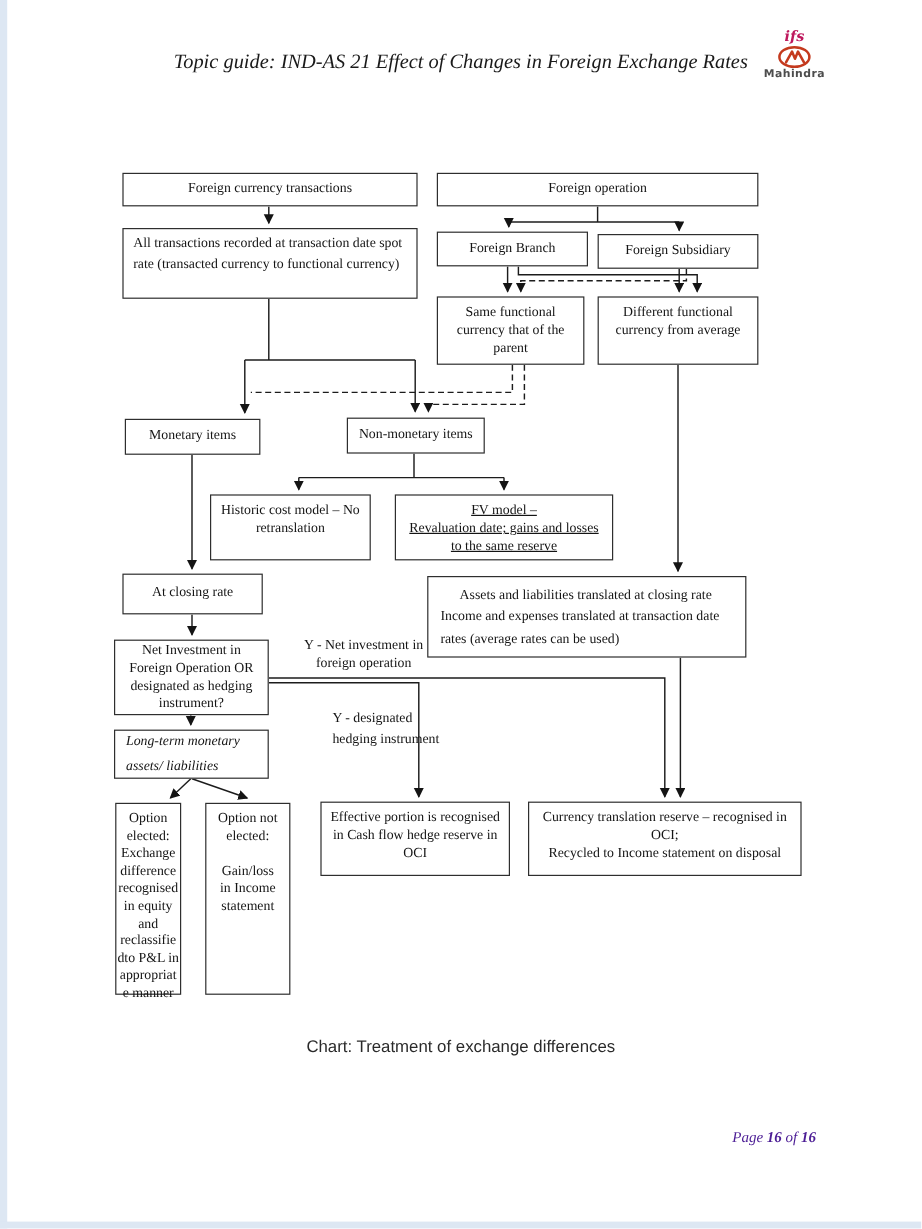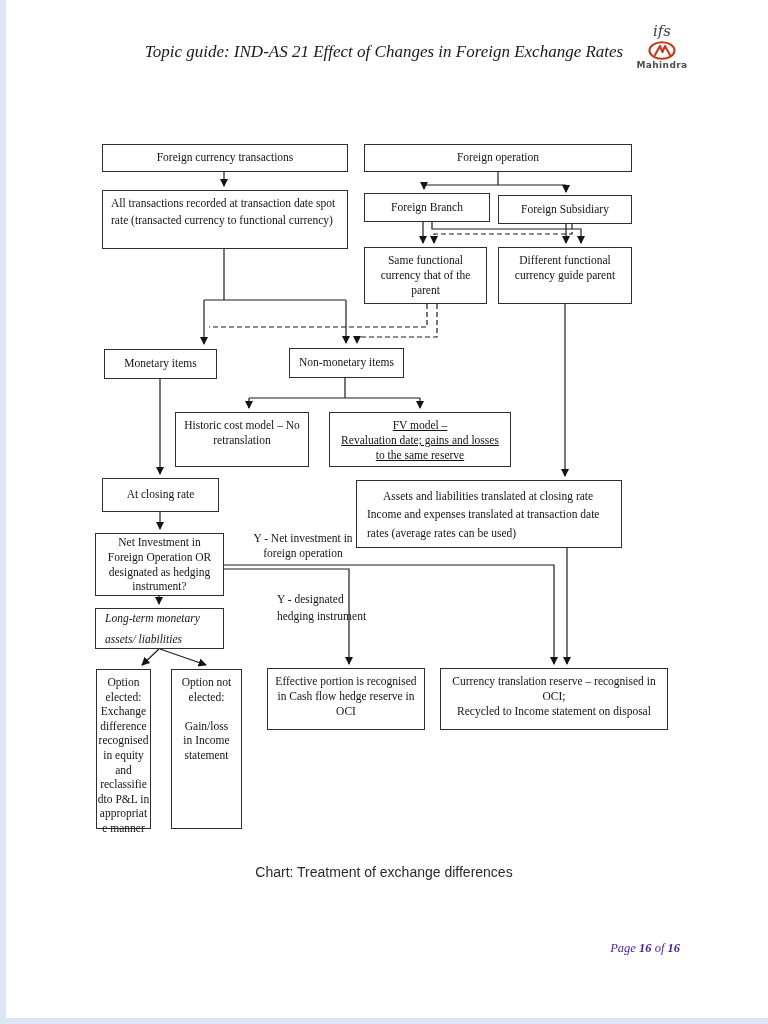--- a/index.html
+++ b/index.html
@@ -5,21 +5,21 @@
   html,body{margin:0;padding:0;background:#ffffff;}
   .page{position:relative;width:768px;height:1024px;background:#ffffff;overflow:hidden;
         font-family:"Liberation Serif", serif;color:#141414;}
   .edge-strip-left{position:absolute;left:0;top:0;width:6px;height:1024px;background:#dde7f3;}
   .edge-strip-bottom{position:absolute;left:0;bottom:0;width:768px;height:6px;background:#dde7f3;}
 
   .doc-title{position:absolute;left:0;top:42px;width:768px;text-align:center;
              font-style:italic;font-size:17px;color:#1a1a1a;}
 
   .logo{position:absolute;right:74px;top:24px;width:64px;text-align:center;line-height:1;}
-  .logo .logo-script{font-size:15px;font-weight:normal;font-style:italic;color:#404040;
+  .logo .logo-script{font-size:12px;font-weight:bold;font-style:italic;color:#be185d;
                      font-family:"DejaVu Serif", serif;letter-spacing:0;}
   .logo .logo-mark{margin:2px auto 1px auto;display:block;}
   .logo .logo-word{font-size:9px;font-weight:bold;color:#4d4d4d;
                    font-family:"DejaVu Sans", sans-serif;letter-spacing:.4px;}
 
   .chart{position:absolute;left:4px;top:0;width:768px;height:1024px;}
   svg.connectors{position:absolute;left:0;top:0;width:768px;height:1024px;}
 
   .node{position:absolute;border:1px solid #2e2e2e;background:#fff;
         font-size:11.5px;line-height:1.32;white-space:pre-line;
@@ -129,21 +129,21 @@
 
     <div class="node" id="n-fbranch" style="left:360px;top:193px;width:126px;height:29px;">Foreign Branch</div>
 
     <div class="node topc" id="n-samefc" style="left:360px;top:247px;width:123px;height:57px;">Same functional
 currency that of the
 parent</div>
 
     <div class="node" id="n-fsub" style="left:494px;top:195px;width:134px;height:29px;">Foreign Subsidiary</div>
 
     <div class="node topc" id="n-difffc" style="left:494px;top:247px;width:134px;height:57px;">Different functional
-currency guide parent</div>
+currency from average</div>
 
     <div class="node" id="n-monetary" style="left:100px;top:349px;width:113px;height:30px;">Monetary items</div>
 
     <div class="node" id="n-nonmon" style="left:285px;top:348px;width:115px;height:30px;">Non-monetary items</div>
 
     <div class="node topc" id="n-historic" style="left:171px;top:412px;width:134px;height:55px;">Historic cost model – No
 retranslation</div>
 
     <div class="node topc" id="n-fvmodel" style="left:325px;top:412px;width:182px;height:55px;text-decoration:underline;">FV model –
 Revaluation date; gains and losses

